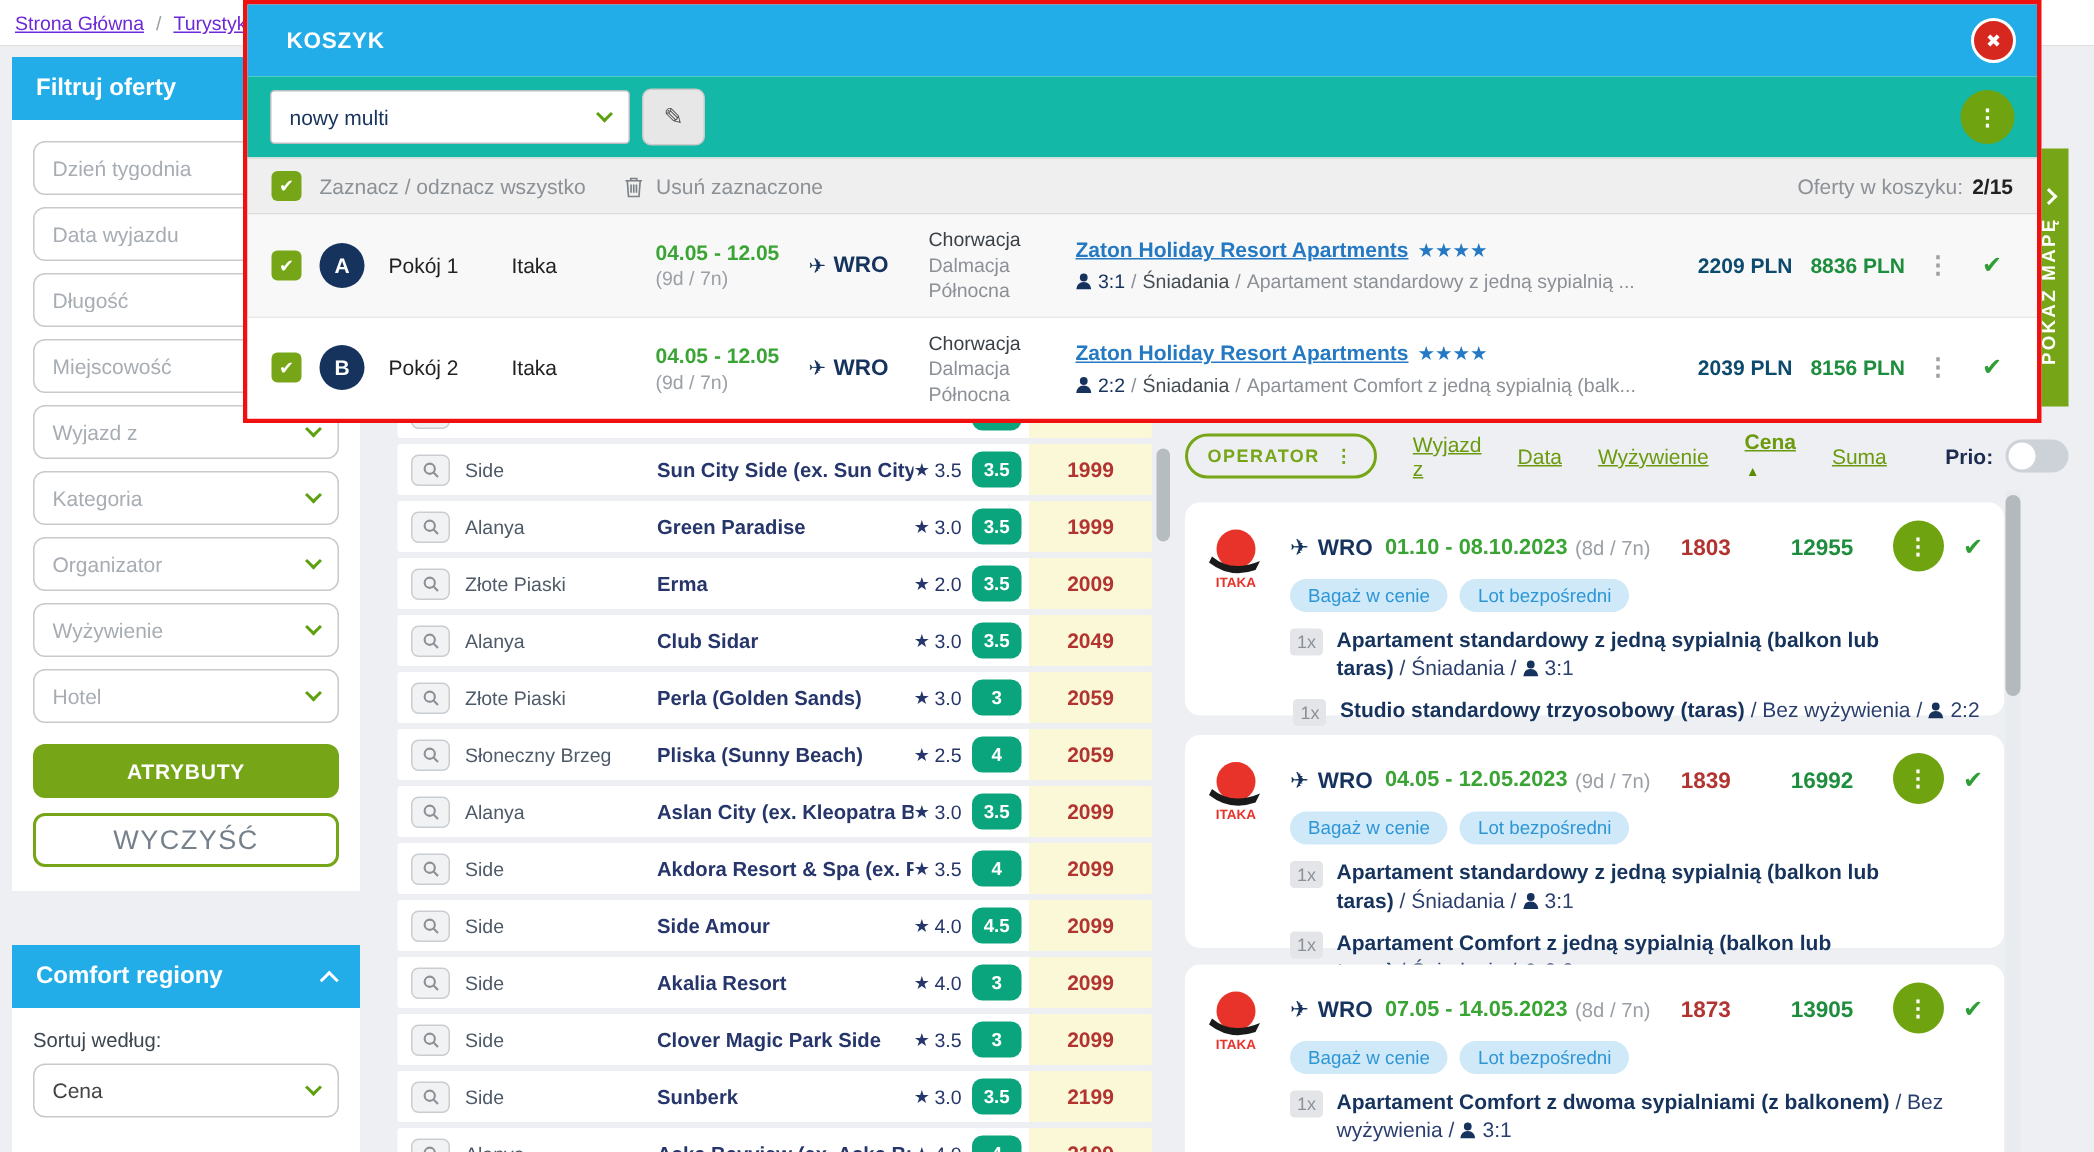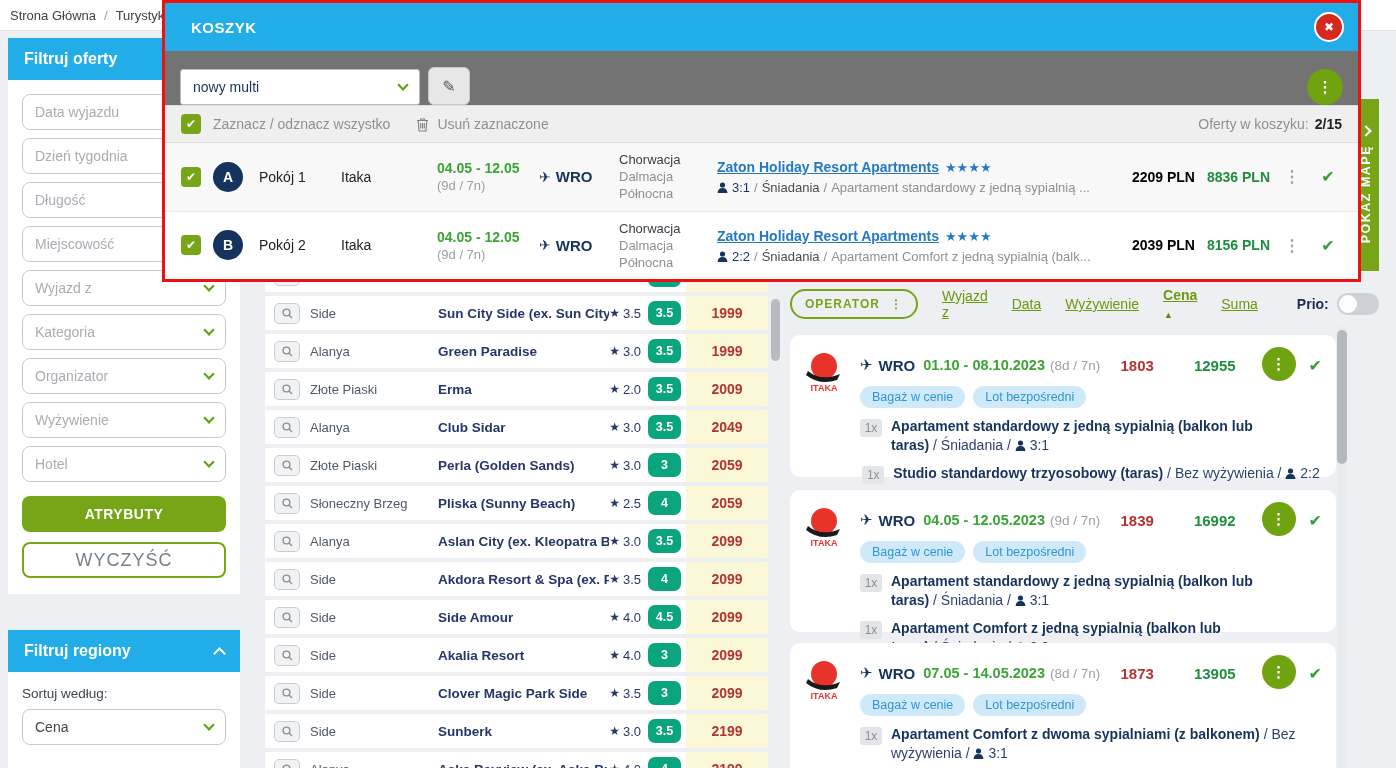--- a/index.html
+++ b/index.html
@@ -6,21 +6,21 @@
   html,body { width:1396px; height:768px; }
   body {
     position: relative;
     overflow: hidden;
     background: #edeff2;
     font-family: "Liberation Sans", sans-serif;
   }
   
   .topbar { position:absolute; left:0; top:0; width:1396px; height:31px; background:#fff; border-bottom:1px solid #e2e2e2; }
   .breadcrumb { position:absolute; left:10px; top:8px; font-size:13px; display:flex; gap:8px; align-items:center; white-space:nowrap; }
-  .crumb-link { color:#404040; cursor:pointer; }
+  .crumb-link { color:#6d28d9; text-decoration:underline; cursor:pointer; }
   .crumb-sep { color:#9aa0a6; }
   
   .sidebar { position:absolute; left:8px; top:38px; width:232px; }
   .sidebar2 { position:absolute; left:8px; top:630px; width:232px; }
   .side-head { height:42px; background:#22ade8; color:#fff; font-weight:bold; font-size:16px; display:flex; align-items:center; padding:0 16px; }
   .side-body { background:#fff; padding:14px 14px 16px; }
   .f-input { display:block; width:100%; height:36px; border:1px solid #c6cacd; border-radius:8px; padding:0 12px; font-size:14px; color:#555; margin-bottom:8px; background:#fff; font-family:"Liberation Sans",sans-serif; }
   .f-input::placeholder { color:#a7adb3; }
   .f-select { position:relative; height:36px; border:1px solid #c6cacd; border-radius:8px; margin-bottom:8px; display:flex; align-items:center; padding:0 12px; background:#fff; color:#a7adb3; font-size:14px; cursor:pointer; }
   .f-select.value { color:#444; }
@@ -76,21 +76,21 @@
   .right-thumb { position:absolute; left:1337px; top:330px; width:10px; height:134px; background:#b4b9be; border-radius:5px; cursor:grab; }
   
   .map-tab { position:absolute; left:1352px; top:99px; width:27px; height:172px; background:#76a617; border-radius:7px 0 0 7px; display:flex; flex-direction:column; align-items:center; justify-content:center; cursor:pointer; }
   .map-chev { width:8px; height:8px; border-right:2.5px solid #fff; border-bottom:2.5px solid #fff; transform:rotate(-45deg); margin-bottom:10px; flex-shrink:0; }
   .map-text { writing-mode:vertical-rl; transform:rotate(180deg); color:#fff; font-weight:bold; font-size:12.5px; letter-spacing:1.5px; white-space:nowrap; }
   
   .modal { position:absolute; left:162px; top:0; width:1199px; height:282px; background:#fff; border:3px solid #f01010; z-index:10; display:flex; flex-direction:column; }
   .m-head { height:48px; background:#22ade8; display:flex; align-items:center; padding:0 14px 0 26px; flex-shrink:0; }
   .m-title { color:#fff; font-weight:bold; font-size:15px; letter-spacing:.5px; }
   .m-close { margin-left:auto; width:30px; height:30px; border-radius:50%; background:#d6281e; border:2px solid #fff; color:#fff; font-size:12px; display:flex; align-items:center; justify-content:center; cursor:pointer; }
-  .m-selectrow { height:54px; background:#737373; display:flex; align-items:flex-end; padding:0 15px; flex-shrink:0; }
+  .m-selectrow { height:54px; background:#14b8a6; display:flex; align-items:center; padding:0 15px; flex-shrink:0; }
   .m-select { width:240px; height:36px; background:#fff; border:1px solid #b9bdc1; border-radius:3px; display:flex; align-items:center; padding:0 12px; font-size:14px; color:#16335d; cursor:pointer; }
   .m-edit { width:42px; height:38px; margin-left:8px; background:#e7e7e7; border:1px solid #c9c9c9; border-radius:6px; color:#555; font-size:16px; display:flex; align-items:center; justify-content:center; cursor:pointer; }
   .m-kebab { margin-left:auto; width:36px; height:36px; border-radius:50%; background:#6fa30f; color:#fff; font-weight:bold; font-size:15px; display:flex; align-items:center; justify-content:center; cursor:pointer; }
   .m-toolbar { height:38px; background:#efefef; border-top:1px solid #dedede; border-bottom:1px solid #dedede; display:flex; align-items:center; padding:0 16px; gap:12px; flex-shrink:0; }
   .cb { width:20px; height:20px; background:#76a617; border-radius:4px; display:flex; align-items:center; justify-content:center; color:#fff; font-size:12px; cursor:pointer; flex-shrink:0; }
   .tb-label { color:#8b9196; font-size:14px; }
   .tb-remove { display:flex; align-items:center; gap:8px; margin-left:14px; cursor:pointer; }
   .count { margin-left:auto; font-size:14px; color:#8b9196; display:flex; gap:6px; align-items:center; }
   .count-val { color:#222; font-weight:bold; }
   .cart-row { flex:1; display:flex; align-items:center; padding:0 16px; }
@@ -105,40 +105,40 @@
   .cr-flight { width:80px; flex-shrink:0; display:flex; align-items:center; gap:5px; color:#16335d; }
   .fa { font-size:14px; } .fc { font-weight:bold; font-size:15px; }
   .cr-region { width:98px; flex-shrink:0; font-size:13px; line-height:17px; }
   .r1 { color:#3a4147; } .r2 { color:#8b9096; }
   .cr-hotel { flex:1; min-width:0; padding-right:8px; }
   .hl { font-size:14px; font-weight:bold; color:#2479c2; text-decoration:underline; cursor:pointer; }
   .hstars { color:#2479c2; font-size:13px; margin-left:6px; }
   .hdetail { margin-top:4px; font-size:13px; color:#8b9096; white-space:nowrap; overflow:hidden; display:flex; align-items:center; gap:4px; }
   .h-occ { color:#16335d; } .h-meal { color:#454c52; }
   .cr-prices { flex-shrink:0; display:flex; gap:12px; align-items:center; }
-  .p-red { color:#000000; font-weight:bold; font-size:14px; }
+  .p-red { color:#0c4a6e; font-weight:bold; font-size:14px; }
   .p-green { color:#1e8e3e; font-weight:bold; font-size:14px; }
   .cr-kebab { width:44px; text-align:center; color:#9aa0a6; font-weight:bold; font-size:16px; cursor:pointer; }
   .cr-check { width:28px; text-align:center; color:#2f9e36; font-size:16px; }
 </style>
 </head>
 <body>
 
 <div class="topbar"></div>
 <nav class="breadcrumb">
   <a class="crumb-link">Strona Główna</a>
   <span class="crumb-sep">/</span>
   <a class="crumb-link">Turystyka</a>
 </nav>
 
 <aside class="sidebar">
   <div class="side-head">Filtruj oferty</div>
   <div class="side-body">
+    <input class="f-input" placeholder="Dzień tygodnia" style="">
     <input class="f-input" placeholder="Data wyjazdu" style="">
-    <input class="f-input" placeholder="Dzień tygodnia" style="">
     <input class="f-input" placeholder="Długość" style="">
     <input class="f-input" placeholder="Miejscowość" style="">
     <div class="f-select">
         <span>Wyjazd z</span>
         <span class="chev"></span>
       </div>
     <div class="f-select">
         <span>Kategoria</span>
         <span class="chev"></span>
       </div>
@@ -154,21 +154,21 @@
         <span>Hotel</span>
         <span class="chev"></span>
       </div>
     <button class="btn-atr">ATRYBUTY</button>
     <button class="btn-clear">WYCZYŚĆ</button>
   </div>
 </aside>
 
 <aside class="sidebar2">
   <div class="side-head">
-    <span>Filtruj regiony</span>
+    <span>Comfort regiony</span>
     <span class="chev-up-w"></span>
   </div>
   <div class="side-body">
     <div class="sort-label">Sortuj według:</div>
     <div class="f-select value">
         <span>Cena</span>
         <span class="chev"></span>
       </div>
   </div>
 </aside>

